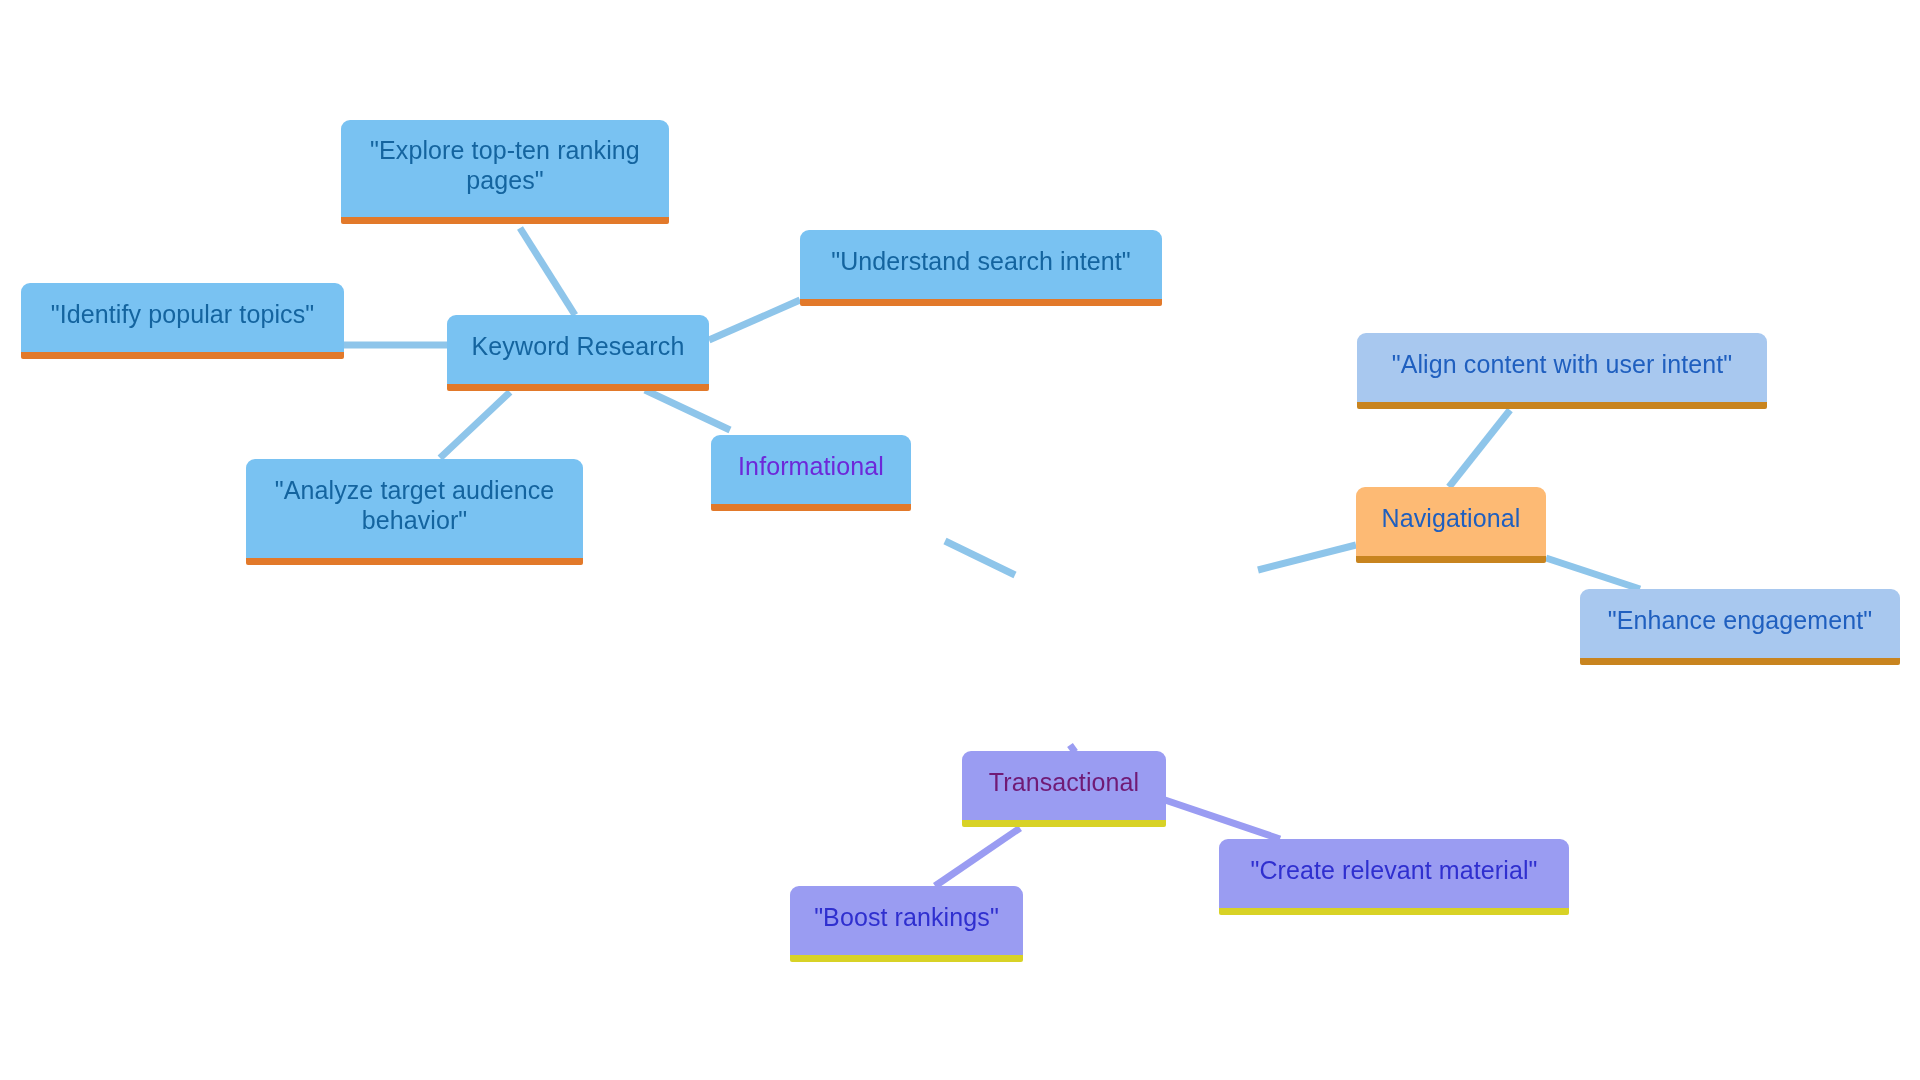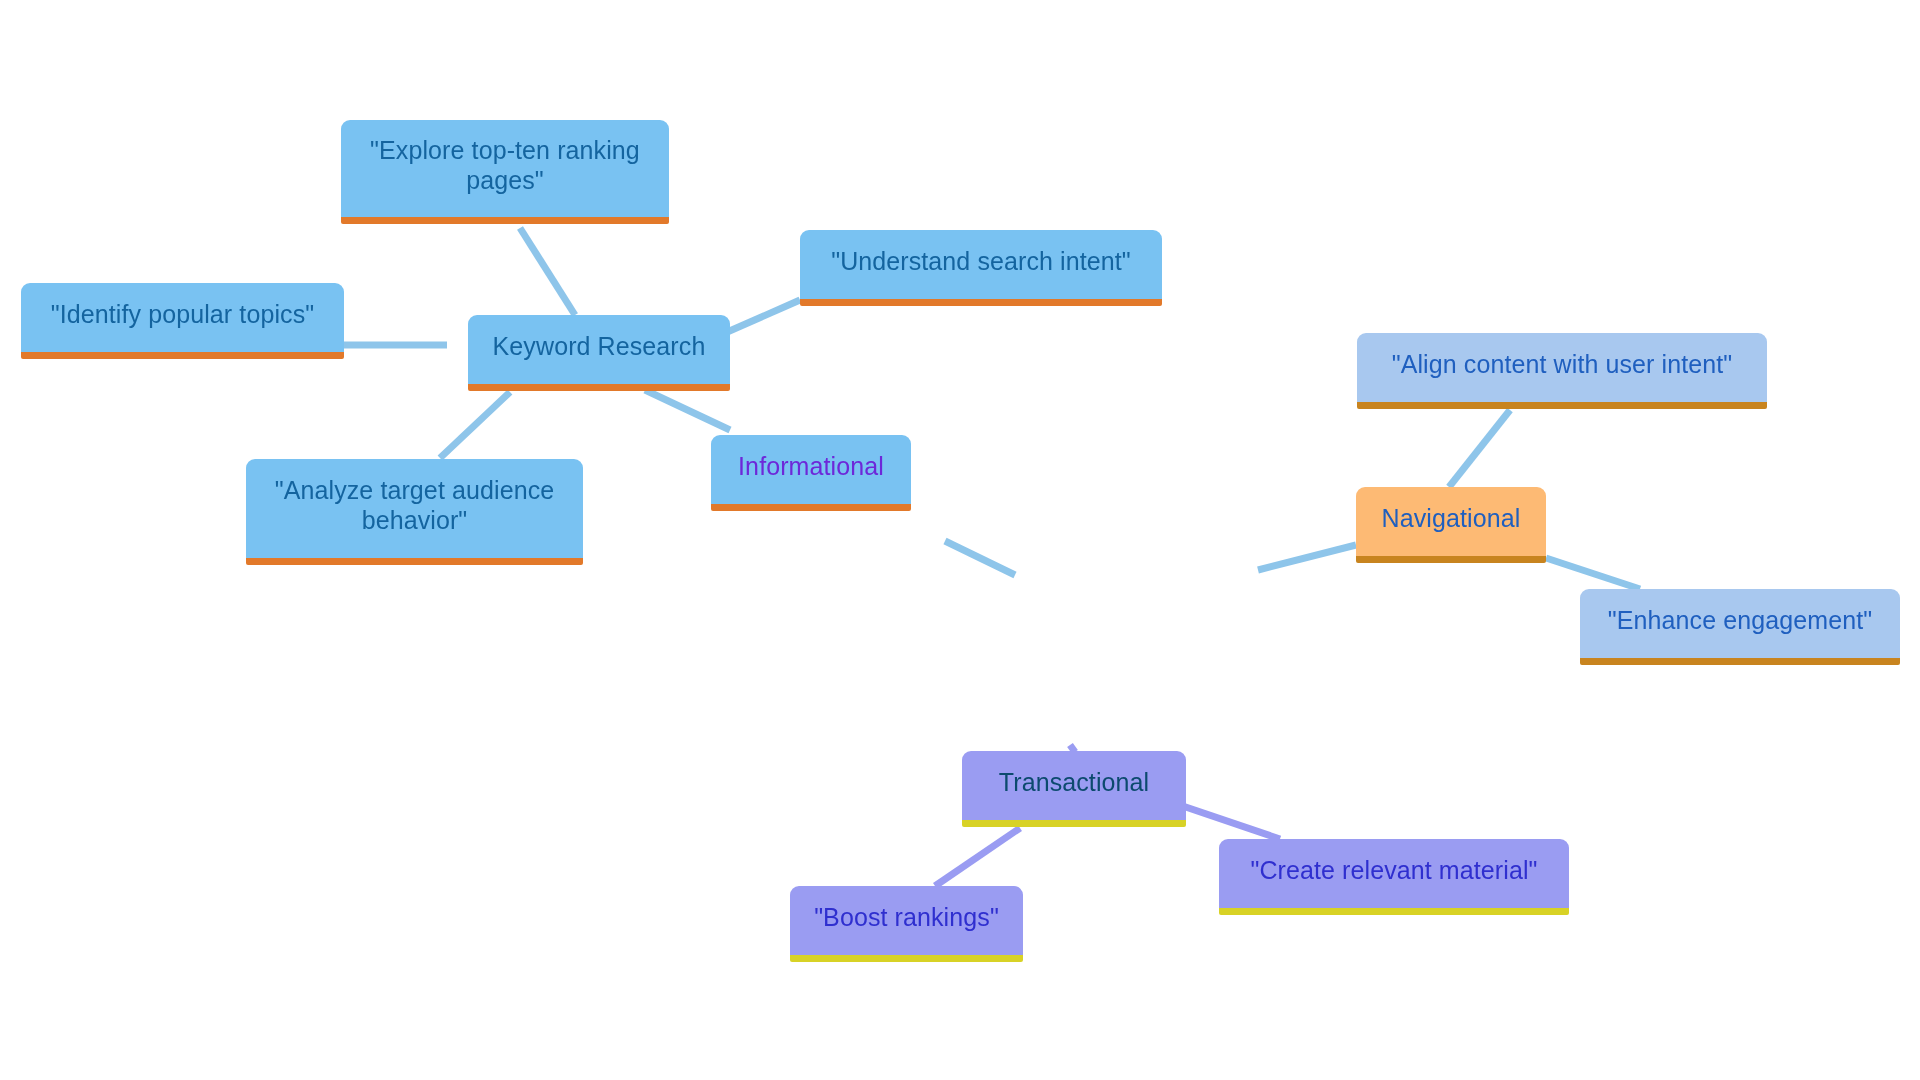--- a/index.html
+++ b/index.html
@@ -85,21 +85,21 @@
       <line x1="709" y1="340" x2="800" y2="300" stroke="#8ec5ea" stroke-width="7" stroke-linecap="butt"></line>
       <line x1="1258" y1="570" x2="1356" y2="545" stroke="#8ec5ea" stroke-width="7" stroke-linecap="butt"></line>
       <line x1="1449" y1="487" x2="1510" y2="410" stroke="#8ec5ea" stroke-width="7" stroke-linecap="butt"></line>
       <line x1="1546" y1="558" x2="1640" y2="589" stroke="#8ec5ea" stroke-width="7" stroke-linecap="butt"></line>
       <line x1="1075" y1="752" x2="1070" y2="745" stroke="#9a9cf2" stroke-width="7" stroke-linecap="butt"></line>
       <line x1="1165" y1="800" x2="1280" y2="839" stroke="#9a9cf2" stroke-width="7" stroke-linecap="butt"></line>
       <line x1="1020" y1="828" x2="935" y2="886" stroke="#9a9cf2" stroke-width="7" stroke-linecap="butt"></line>
     </svg>
 
   <div id="nodes-layer">
-      <div class="node branch-blue" style="left: 468px; top: 315px; width: 262px; height: 76px; font-size: 25px; background: rgb(121, 194, 242); color: rgb(20, 100, 159); border-bottom-color: rgb(226, 121, 42);">
+      <div class="node branch-blue" style="left: 447px; top: 315px; width: 262px; height: 76px; font-size: 25px; background: rgb(121, 194, 242); color: rgb(20, 100, 159); border-bottom-color: rgb(226, 121, 42);">
         <span class="node-text">Keyword Research</span>
       </div>
       <div class="node branch-blue" style="left: 341px; top: 120px; width: 328px; height: 104px; font-size: 25px; background: rgb(121, 194, 242); color: rgb(20, 100, 159); border-bottom-color: rgb(226, 121, 42);">
         <span class="node-text">"Explore top-ten ranking pages"</span>
       </div>
       <div class="node branch-blue" style="left: 21px; top: 283px; width: 323px; height: 76px; font-size: 25px; background: rgb(121, 194, 242); color: rgb(20, 100, 159); border-bottom-color: rgb(226, 121, 42);">
         <span class="node-text">"Identify popular topics"</span>
       </div>
       <div class="node branch-blue" style="left: 246px; top: 459px; width: 337px; height: 106px; font-size: 25px; background: rgb(121, 194, 242); color: rgb(20, 100, 159); border-bottom-color: rgb(226, 121, 42);">
         <span class="node-text">"Analyze target audience behavior"</span>
@@ -112,21 +112,21 @@
       </div>
       <div class="node branch-blue" style="left: 1356px; top: 487px; width: 190px; height: 76px; font-size: 25px; background: #fdba74; color: rgb(31, 95, 191); border-bottom-color: rgb(200, 132, 31);">
         <span class="node-text">Navigational</span>
       </div>
       <div class="node branch-blue" style="left: 1357px; top: 333px; width: 410px; height: 76px; font-size: 25px; background: rgb(168, 200, 239); color: rgb(31, 95, 191); border-bottom-color: rgb(200, 132, 31);">
         <span class="node-text">"Align content with user intent"</span>
       </div>
       <div class="node branch-blue" style="left: 1580px; top: 589px; width: 320px; height: 76px; font-size: 25px; background: rgb(168, 200, 239); color: rgb(31, 95, 191); border-bottom-color: rgb(200, 132, 31);">
         <span class="node-text">"Enhance engagement"</span>
       </div>
-      <div class="node branch-purple" style="left: 962px; top: 751px; width: 224px; height: 76px; font-size: 25px; background: rgb(154, 156, 242); color: #0c4a6e; border-bottom-color: rgb(216, 210, 38);">
+      <div class="node branch-purple" style="left: 962px; top: 751px; width: 204px; height: 76px; font-size: 25px; background: rgb(154, 156, 242); color: #701a75; border-bottom-color: rgb(216, 210, 38);">
         <span class="node-text">Transactional</span>
       </div>
       <div class="node branch-purple" style="left: 1219px; top: 839px; width: 350px; height: 76px; font-size: 25px; background: rgb(154, 156, 242); color: rgb(47, 47, 207); border-bottom-color: rgb(216, 210, 38);">
         <span class="node-text">"Create relevant material"</span>
       </div>
       <div class="node branch-purple" style="left: 790px; top: 886px; width: 233px; height: 76px; font-size: 25px; background: rgb(154, 156, 242); color: rgb(47, 47, 207); border-bottom-color: rgb(216, 210, 38);">
         <span class="node-text">"Boost rankings"</span>
       </div>
     </div>
 

